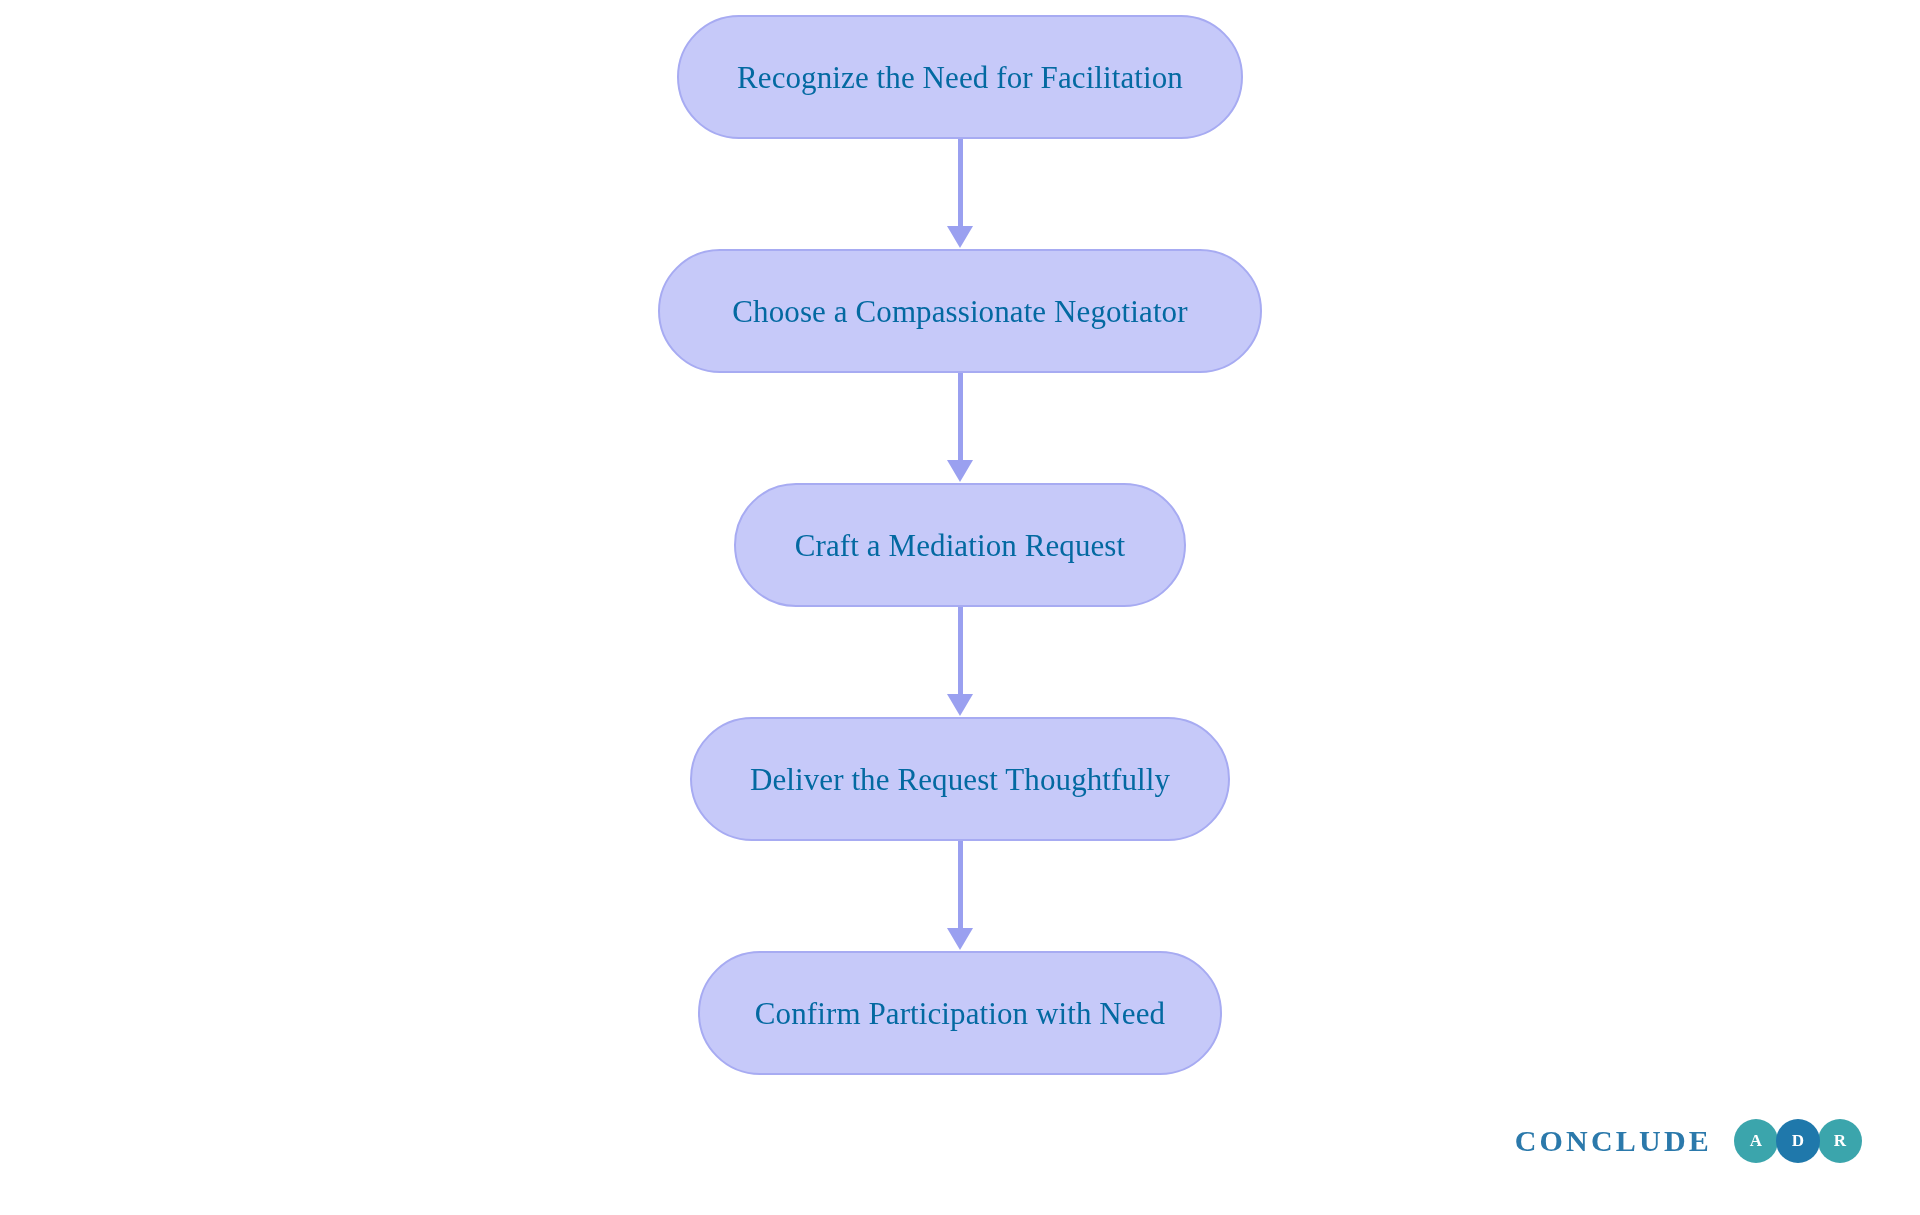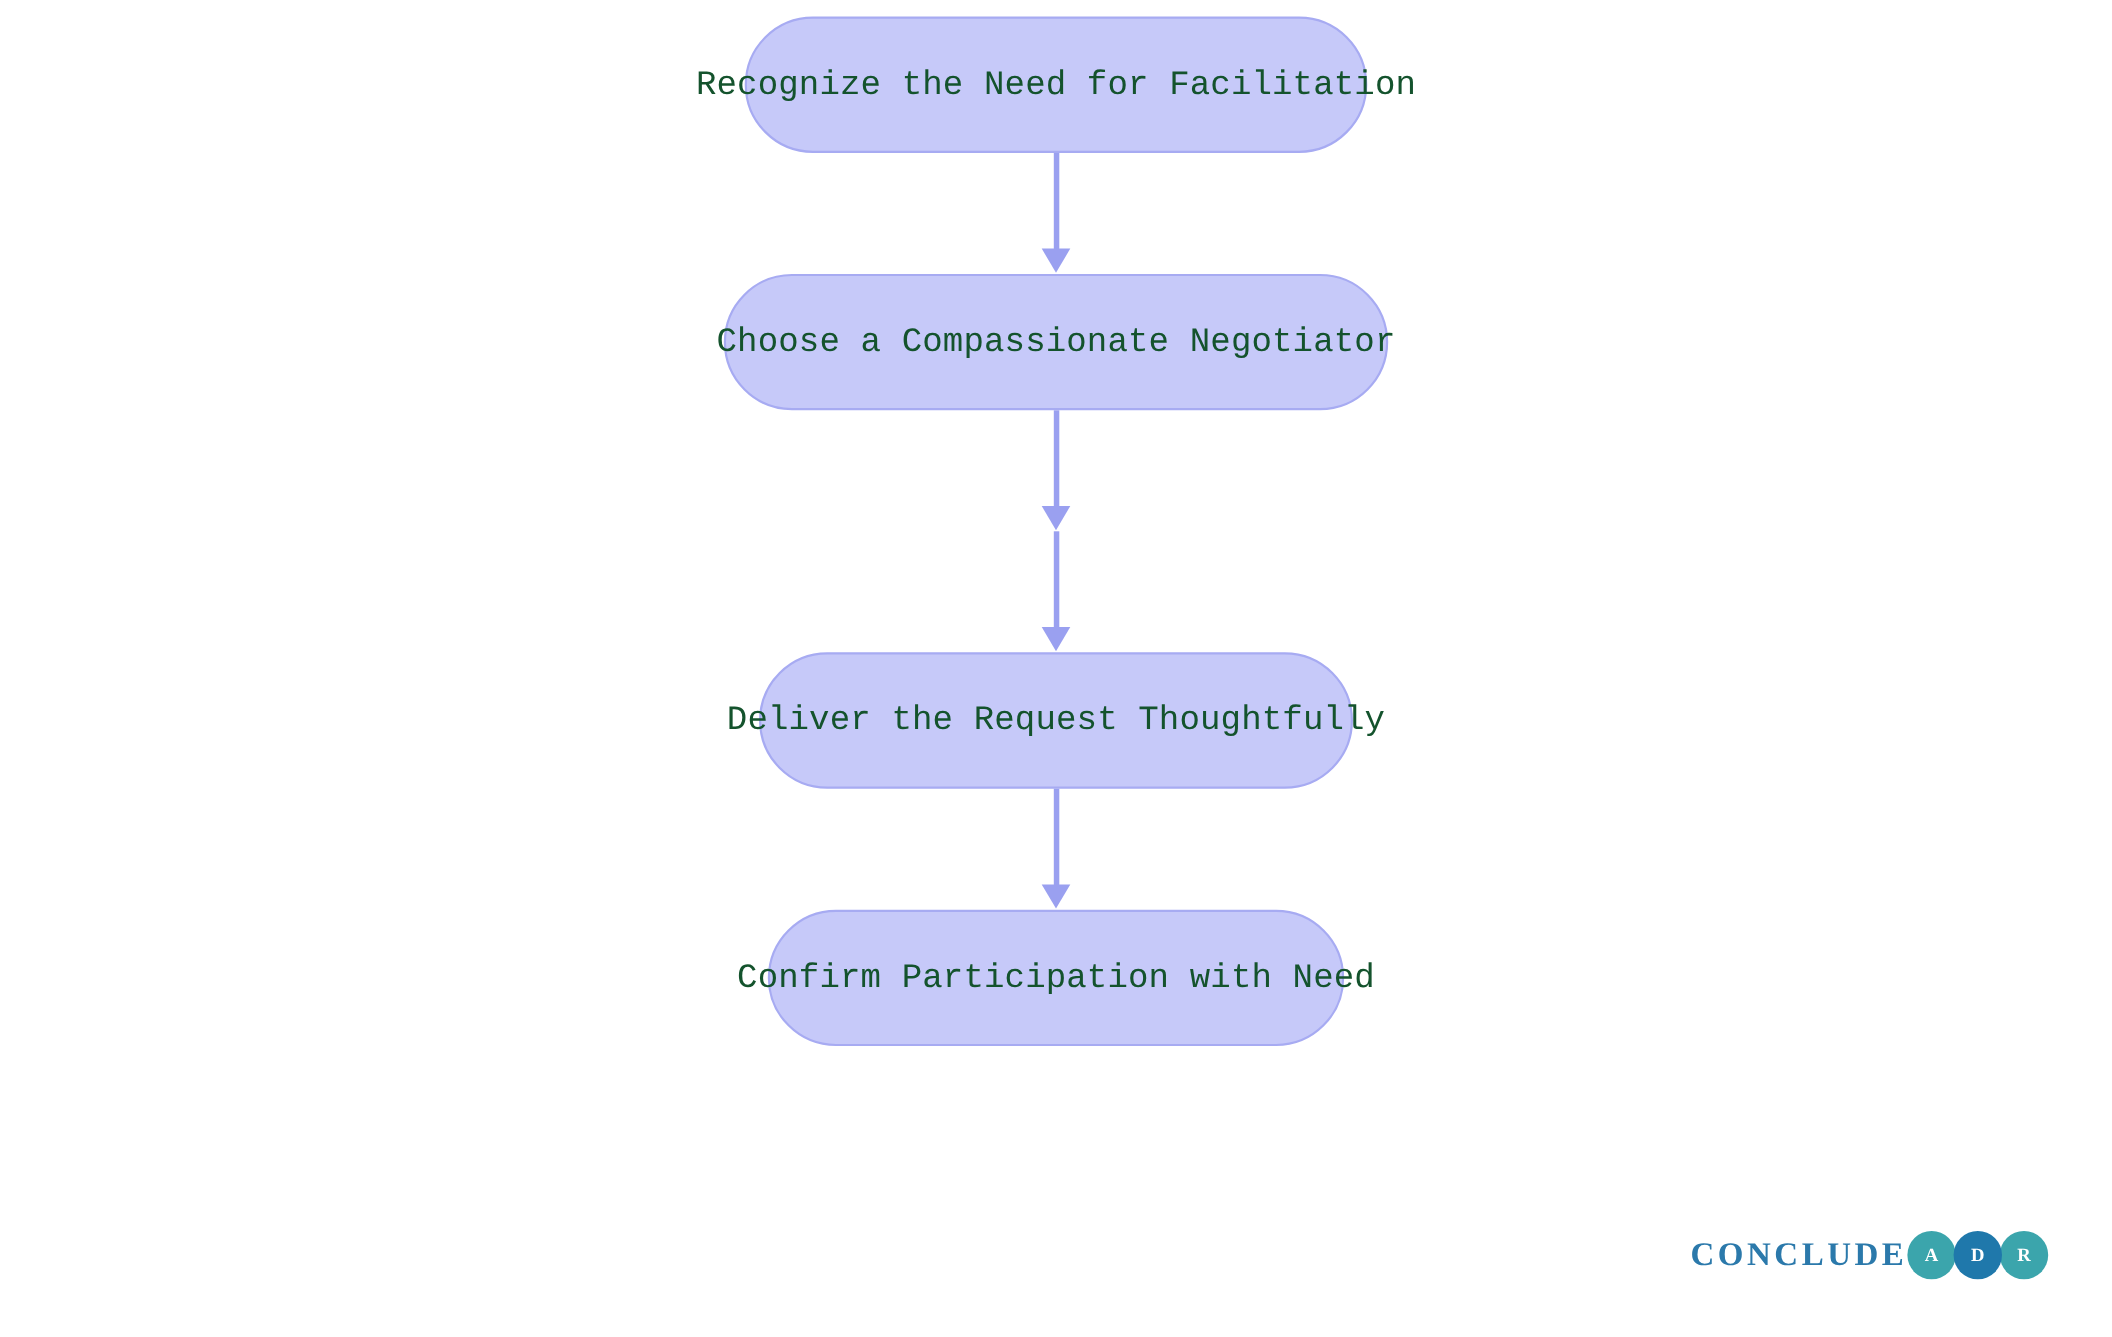--- a/index.html
+++ b/index.html
@@ -40,27 +40,27 @@
     border: 2px solid #a7abf2;
     border-radius: 62px;
     height: 124px;
     display: flex;
     align-items: center;
     justify-content: center;
     padding: 0 58px;
   }
 
   .node-label {
-    color: #14532d;
+    color: #0369a1;
     font-size: 31px;
     font-weight: 400;
     line-height: 1;
     letter-spacing: 0.1px;
     white-space: nowrap;
-    font-family: Liberation Mono, monospace;
+    font-family: Liberation Serif, serif;
   }
 
   .connector {
     position: relative;
     width: 40px;
     height: 110px;
     display: flex;
     flex-direction: column;
     align-items: center;
   }
@@ -78,20 +78,21 @@
     margin-top: -1px;
   }
 
   
   #brand-logo {
     position: absolute;
     right: 58px;
     bottom: 52px;
     display: flex;
     align-items: center;
+    gap: 22px;
   }
   #brand-wordmark {
     color: #2b79ab;
     font-family: "Liberation Serif", serif;
     font-size: 30px;
     font-weight: 700;
     letter-spacing: 3.2px;
   }
   .logo-dots {
     position: relative;
@@ -128,20 +129,23 @@
         <div class="stem"></div>
         <div class="head"></div>
       </div>
       <div class="node" style="width: 604px; align-items: center;">
         <span class="node-label">Choose a Compassionate Negotiator</span>
       </div>
       <div class="connector">
         <div class="stem"></div>
         <div class="head"></div>
       </div>
+      <div class="node" style="width: 452px;">
+        <span class="node-label">Craft a Mediation Request</span>
+      </div>
       <div class="connector">
         <div class="stem"></div>
         <div class="head"></div>
       </div>
       <div class="node" style="width: 540px;">
         <span class="node-label">Deliver the Request Thoughtfully</span>
       </div>
       <div class="connector">
         <div class="stem"></div>
         <div class="head"></div>

